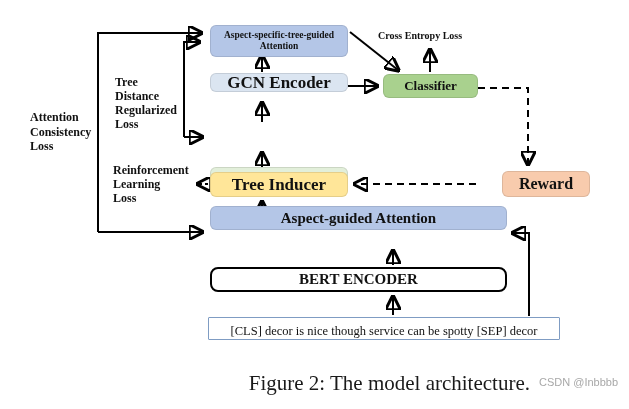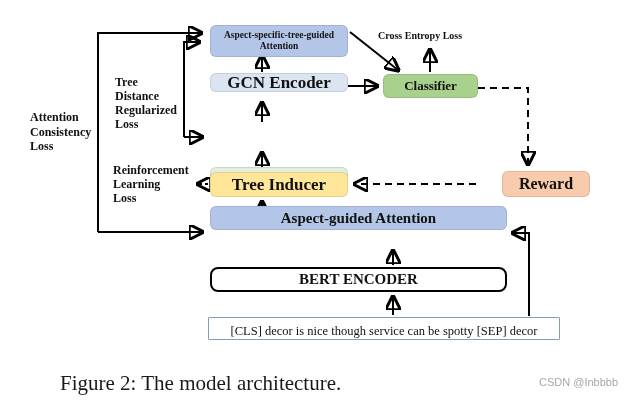--- a/index.html
+++ b/index.html
@@ -31,21 +31,21 @@
   .loss-label{
     position:absolute;z-index:2;font-weight:bold;font-size:12px;line-height:14px;
     color:#111;white-space:pre-line;
   }
   .lbl-cross-entropy{left:378px;top:29px;font-size:10px;white-space:nowrap;}
   .lbl-attention-consistency{left:30px;top:110px;line-height:14.5px;}
   .lbl-tree-distance{left:115px;top:75px;}
   .lbl-reinforcement{left:113px;top:163px;}
   .lbl-input{position:absolute;z-index:2;left:97px;top:319px;font-weight:bold;font-size:13.5px;color:#111;}
   .caption{
-    position:absolute;z-index:2;left:60px;top:371px;width:470px;text-align:left;
+    position:absolute;z-index:2;left:60px;top:371px;width:470px;text-align:right;
     font-size:21px;color:#1a1a1a;font-weight:normal;
   }
   .watermark{
     position:absolute;z-index:2;left:539px;top:376px;font-size:11px;color:#a8a8a8;
     font-family:"Liberation Sans","DejaVu Sans",sans-serif;
   }
 </style>
 </head>
 <body>
 

